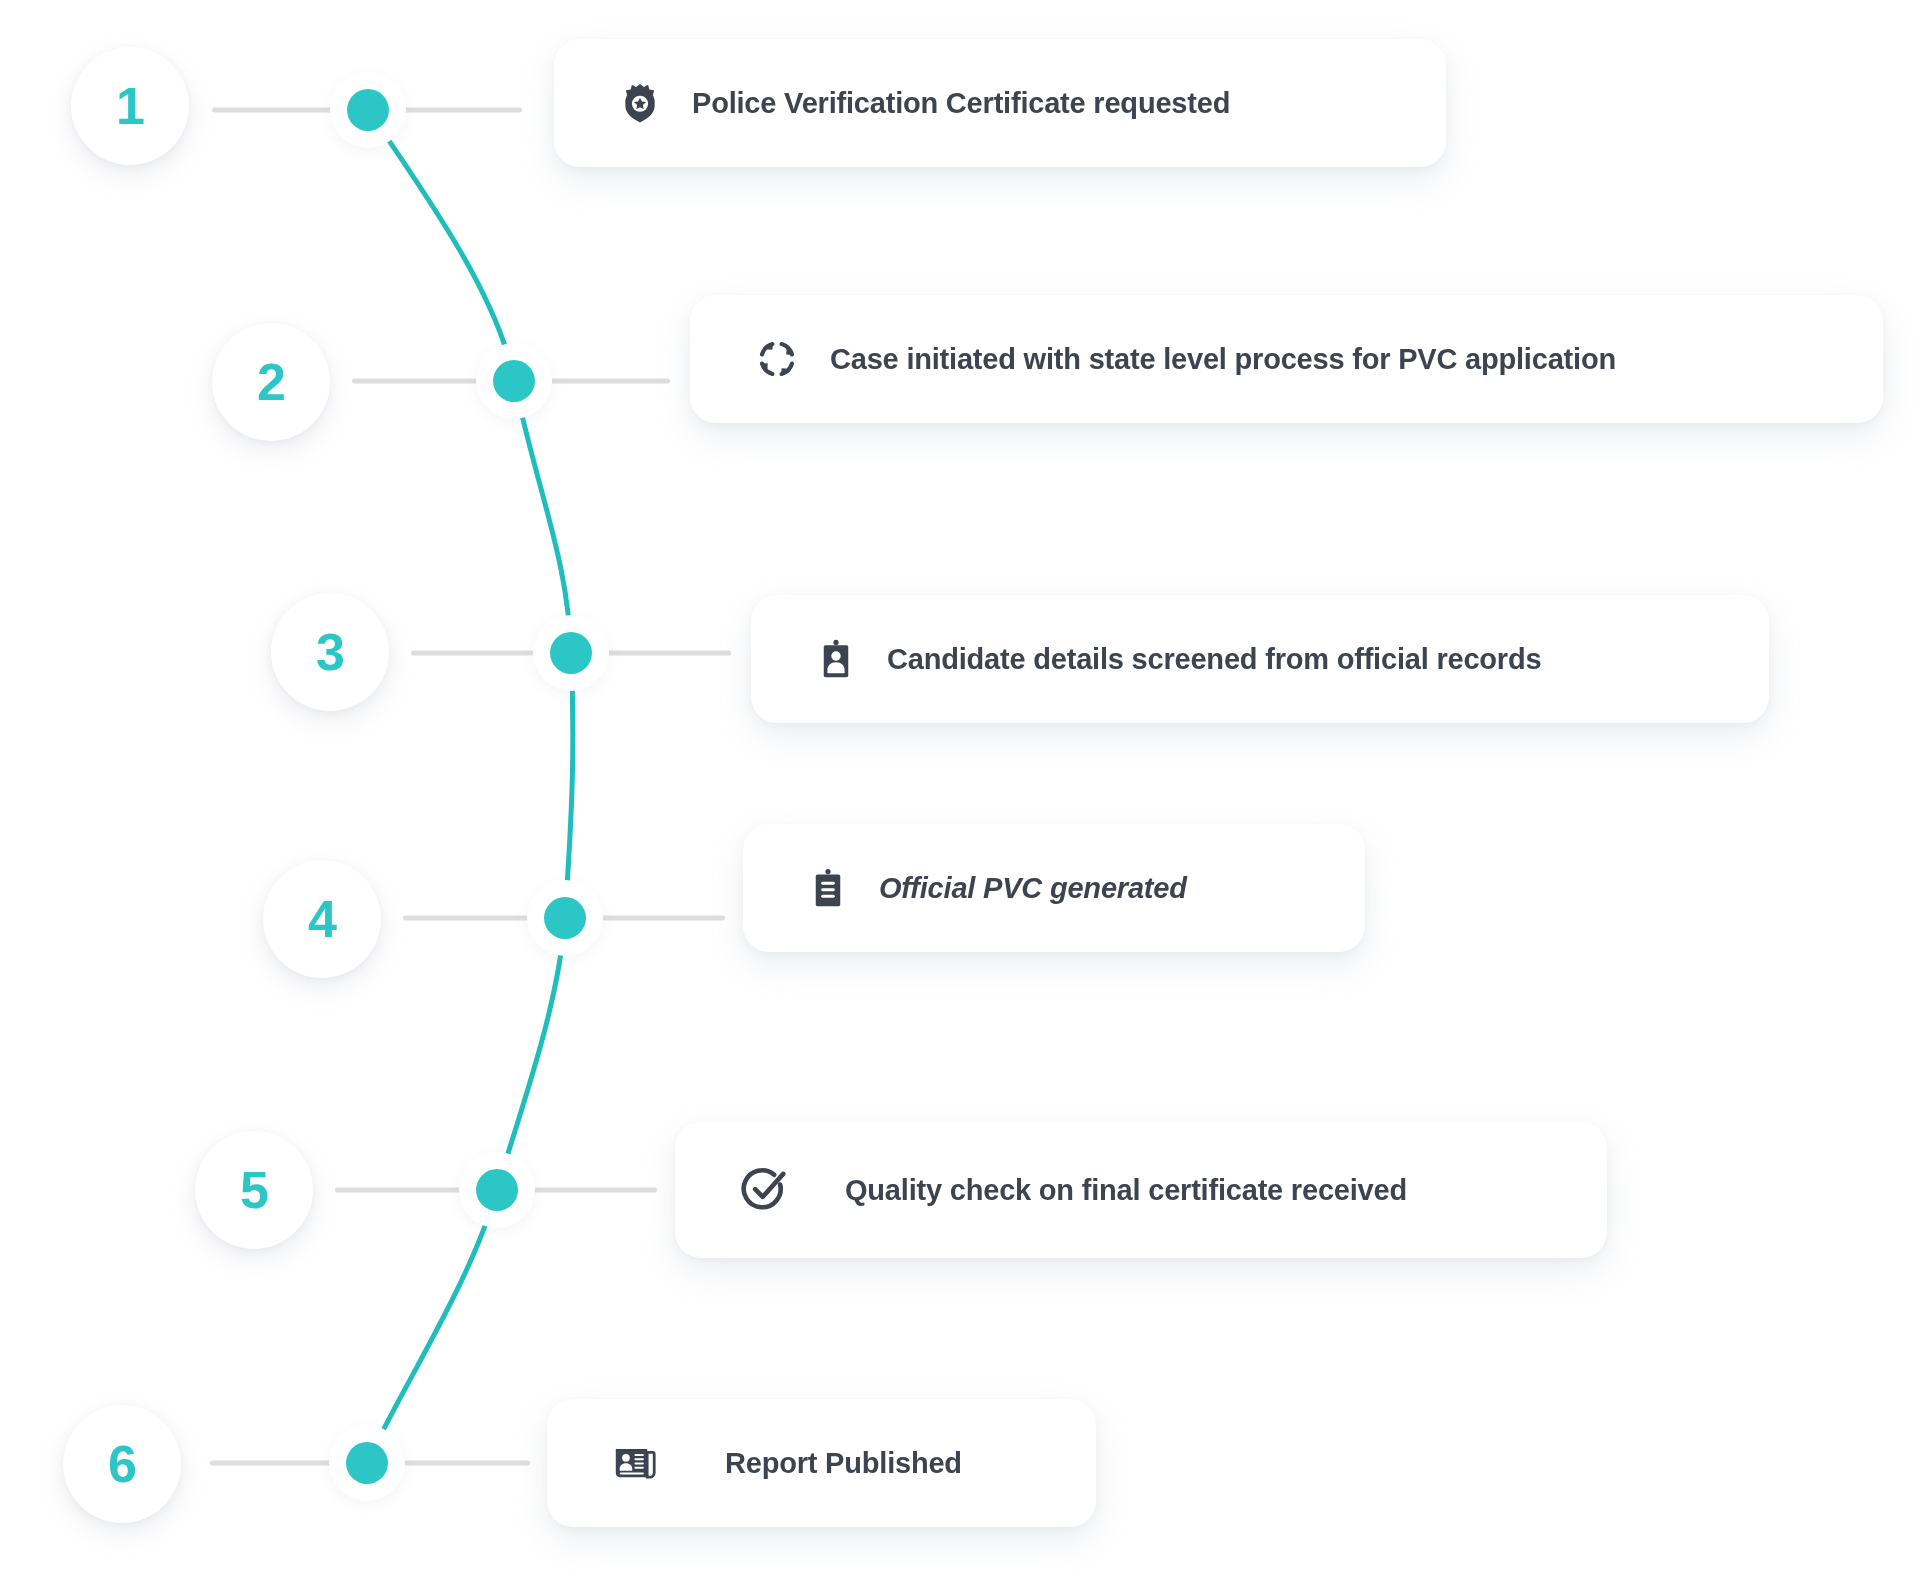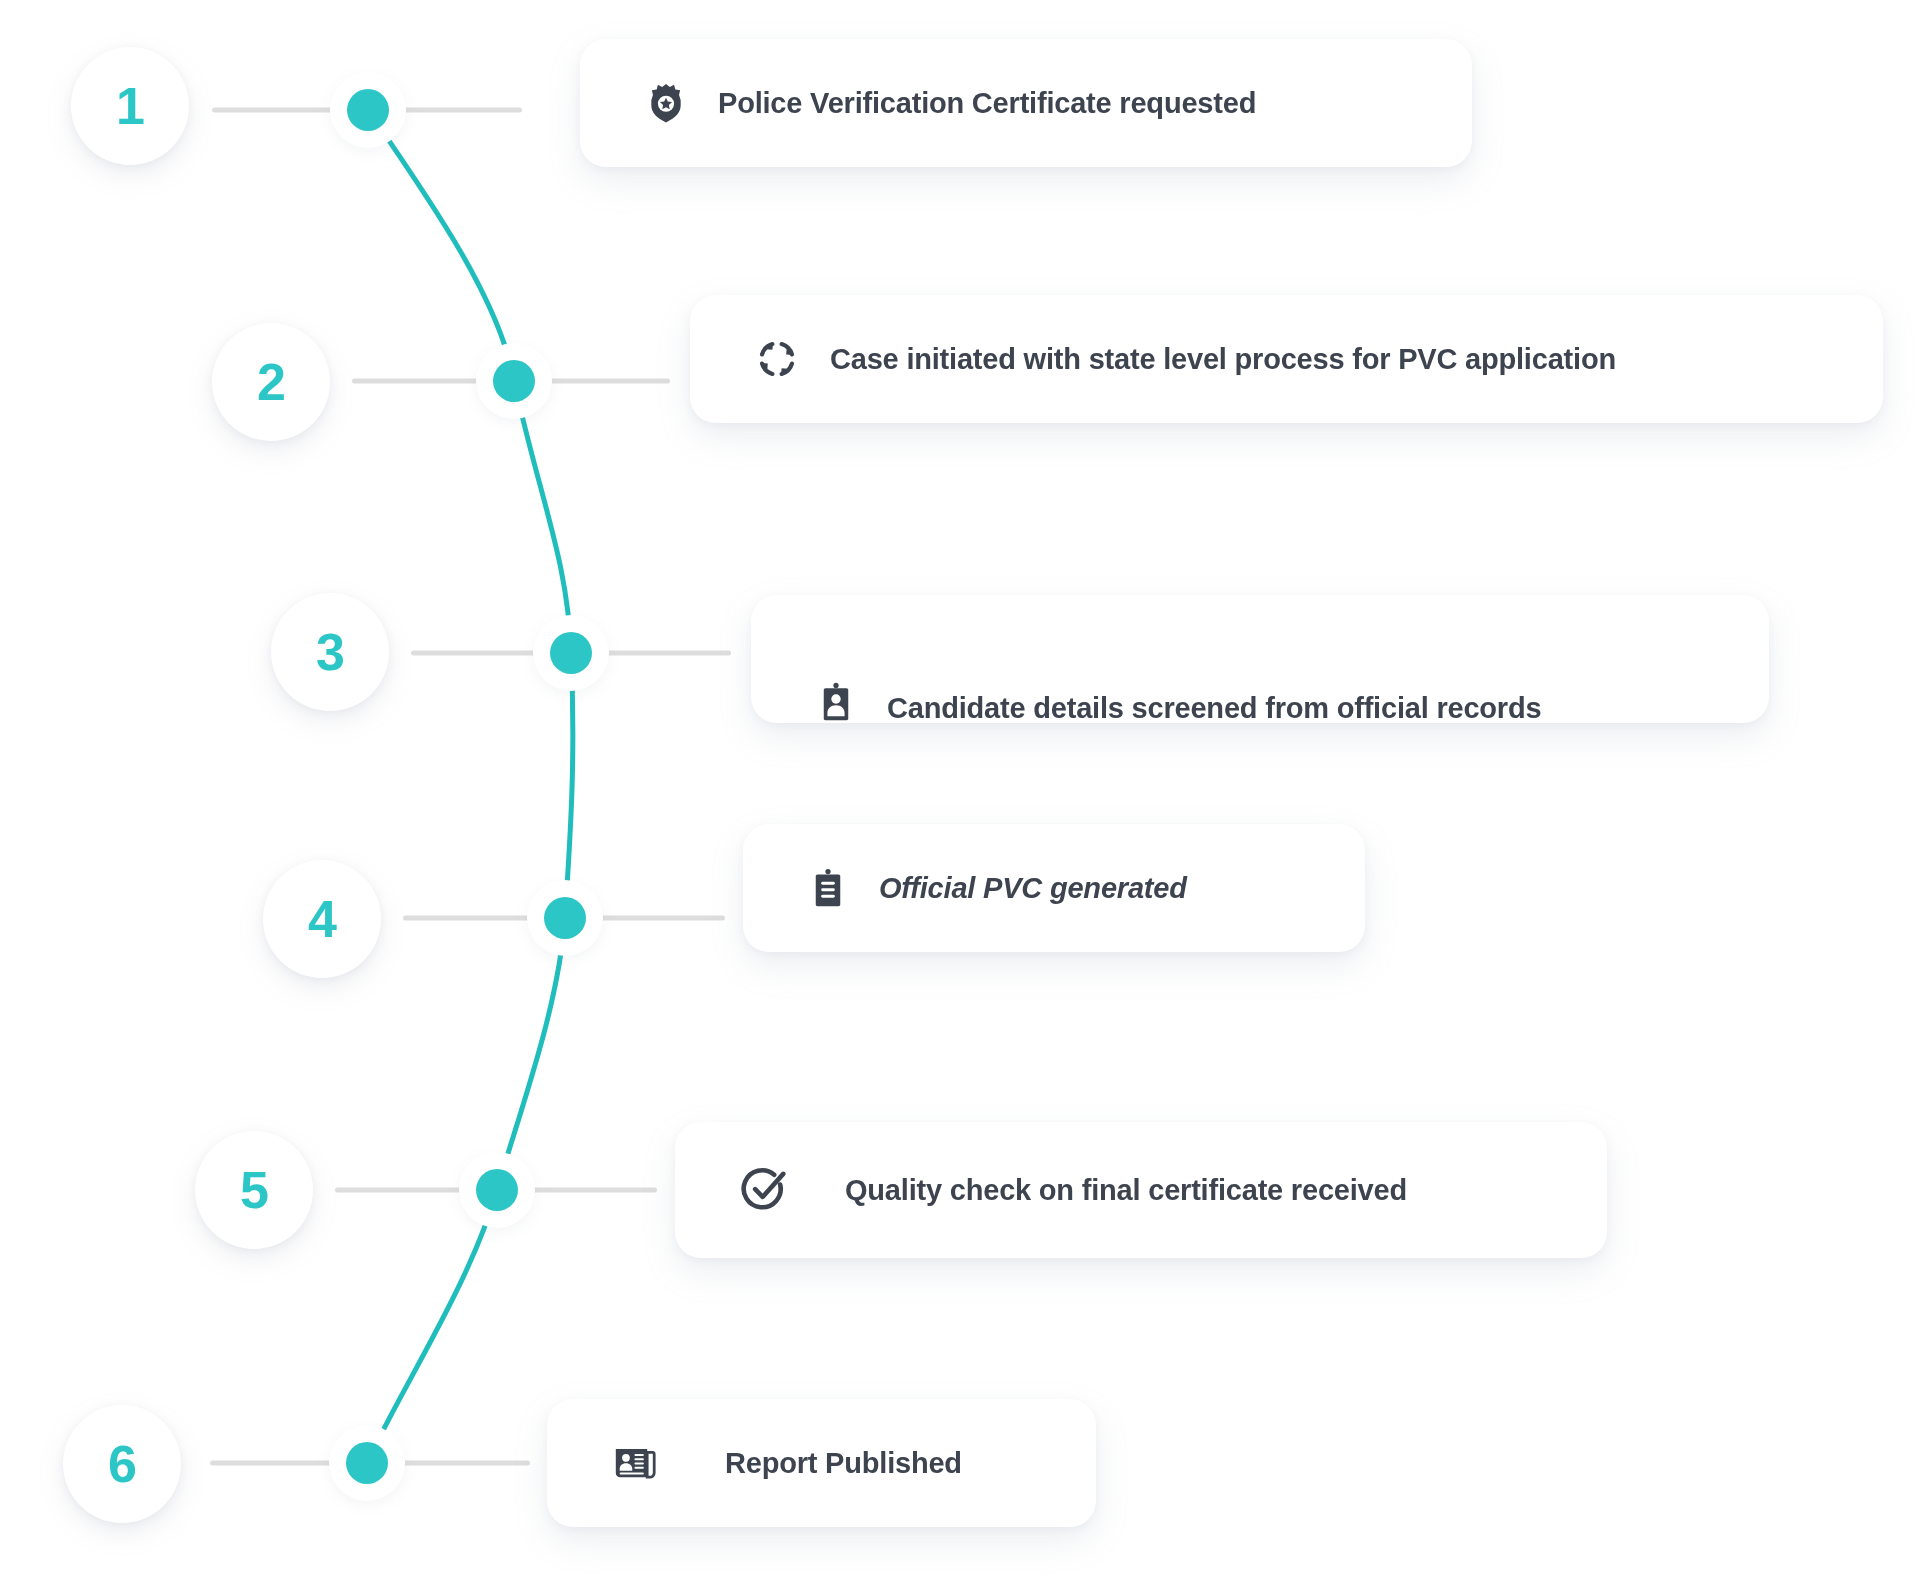--- a/index.html
+++ b/index.html
@@ -138,21 +138,21 @@
     <div class="rail" style="left:212px; top:110px; width:310px;"></div>
 
     <div class="num-circle" style="left:130px; top:106px;">
       <span>1</span>
     </div>
 
     <div class="dot" style="left:368px; top:110px;">
       <i></i>
     </div>
 
-    <div class="card" style="left:580px; top:103px; width:892px; height:128px;">
+    <div class="card" style="left:554px; top:103px; width:892px; height:128px;">
       <span class="ic">
         <svg width="44" height="44" viewBox="0 0 24 24" fill="#3D444F" xmlns="http://www.w3.org/2000/svg">
           <path d="M12 1.6 9.9 3.3 7.6 2.1 6.9 4.7 4.3 5 4.9 7.6 4 10.3v3.1c0 3.6 2.6 6.7 8 9.2 5.4-2.5 8-5.6 8-9.2v-3.1l-.9-2.7.6-2.6-2.6-.3-.7-2.6-2.3 1.2L12 1.6Z"></path>
           <circle cx="12" cy="12.4" r="4.4" fill="#ffffff"></circle>
           <path d="m12 9.1 1 2.1 2.3.3-1.7 1.6.4 2.3-2-1.1-2 1.1.4-2.3-1.7-1.6 2.3-.3 1-2.1Z" fill="#3D444F"></path>
         </svg>
       </span>
       <span class="lbl">Police Verification Certificate requested</span>
     </div>
   </div>
@@ -189,21 +189,21 @@
     <div class="rail" style="left:411px; top:653px; width:320px;"></div>
 
     <div class="num-circle" style="left:330px; top:652px;">
       <span>3</span>
     </div>
 
     <div class="dot" style="left:571px; top:653px;">
       <i></i>
     </div>
 
-    <div class="card" style="left:751px; top:659px; width:1018px; height:128px;align-items:flex-end;">
+    <div class="card" style="left:751px; top:659px; width:1018px; height:128px;">
       <span class="ic">
         <svg width="42" height="42" viewBox="0 0 24 24" xmlns="http://www.w3.org/2000/svg">
           <circle cx="12" cy="2.5" r="1.5" fill="#3D444F"></circle>
           <path d="M6 4.2h12c.6 0 1 .5 1 1v16.2c0 .6-.4 1-1 1H6c-.6 0-1-.4-1-1V5.2c0-.5.4-1 1-1Z" fill="#3D444F"></path>
           <circle cx="12" cy="10.3" r="2.7" fill="#ffffff"></circle>
           <path d="M12 13.8c3 0 4.9 1.9 4.9 4.4v1.9H7.1v-1.9c0-2.5 1.9-4.4 4.9-4.4Z" fill="#ffffff"></path>
         </svg>
       </span>
       <span class="lbl">Candidate details screened from official records</span>
     </div>

